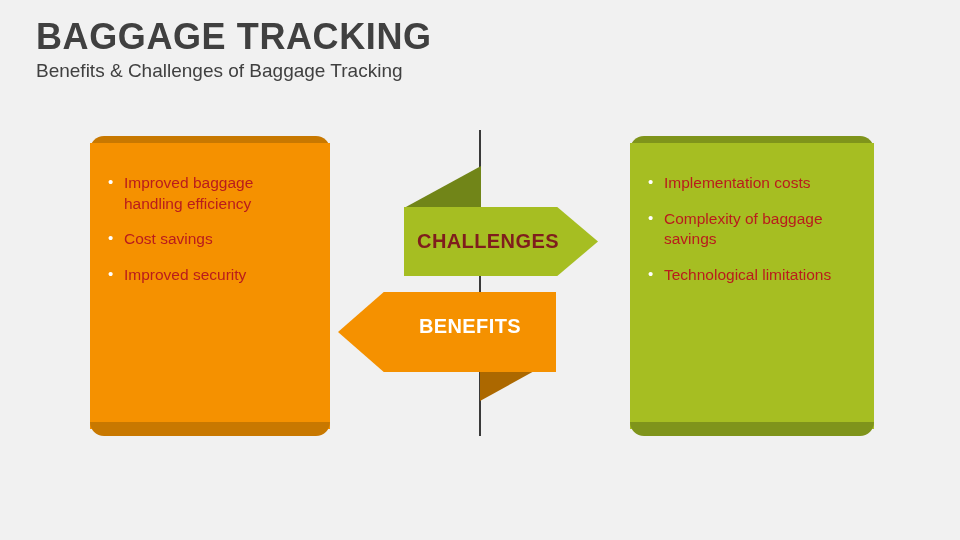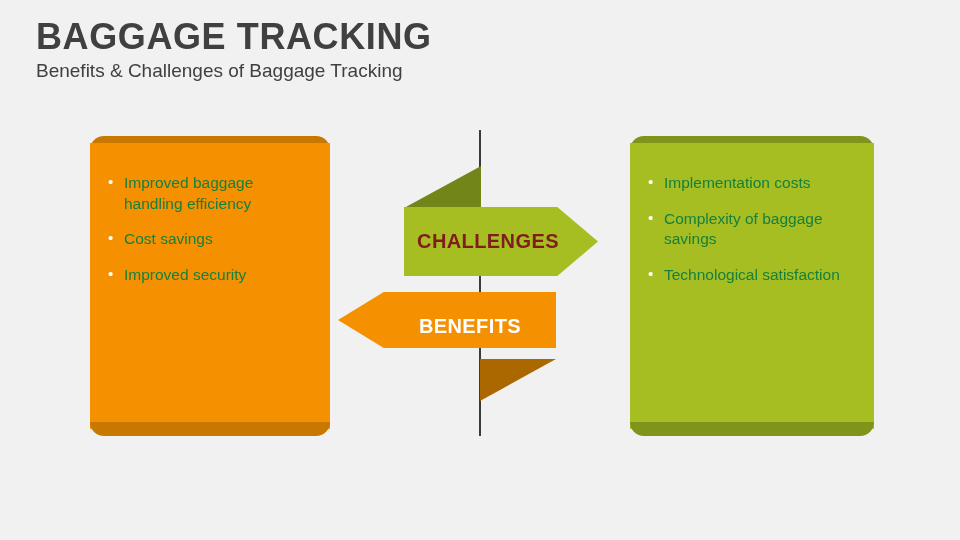--- a/index.html
+++ b/index.html
@@ -100,21 +100,21 @@
   #panel-challenges .panel-lip-bottom { background: #7f941b; }
   #panel-challenges .panel-body { background: #a6be22; }
 
   ul.bullets {
     list-style: none;
     margin: 0;
     padding: 0;
   }
   ul.bullets li {
     position: relative;
-    color: #15803d;
+    color: #b91c1c;
     font-size: 15.5px;
     line-height: 1.33;
     margin-bottom: 15px;
     padding-left: 16px;
   }
   ul.bullets li::before {
     content: "\2022";
     position: absolute;
     left: 0;
     top: -1px;
@@ -166,21 +166,21 @@
     width: 76px;
     height: 42px;
     background: #ac6800;
     clip-path: polygon(0% 0%, 100% 0%, 0% 100%);
   }
   #arrow-benefits {
     position: absolute;
     left: 338px;
     top: 292px;
     width: 218px;
-    height: 56px;
+    height: 80px;
     background: #f59100;
     clip-path: polygon(21% 0%, 100% 0%, 100% 100%, 21% 100%, 0% 50%);
     filter: drop-shadow(2px 3px 3px rgba(0,0,0,0.28));
   }
   #arrow-benefits .arrow-label {
     position: absolute;
     left: 46px;
     top: 0;
     width: 172px;
     height: 68px;
@@ -217,21 +217,21 @@
   </div>
 
   <div id="panel-challenges" class="panel">
     <div class="panel-lip-top"></div>
     <div class="panel-body"></div>
     <div class="panel-lip-bottom"></div>
     <div class="panel-content">
       <ul class="bullets">
         <li>Implementation costs</li>
         <li>Complexity of baggage savings</li>
-        <li>Technological satisfaction</li>
+        <li>Technological limitations</li>
       </ul>
     </div>
   </div>
 
   <div id="fold-challenges"></div>
   <div id="arrow-challenges">
     <div class="arrow-label">CHALLENGES</div>
   </div>
 
   <div id="fold-benefits"></div>

